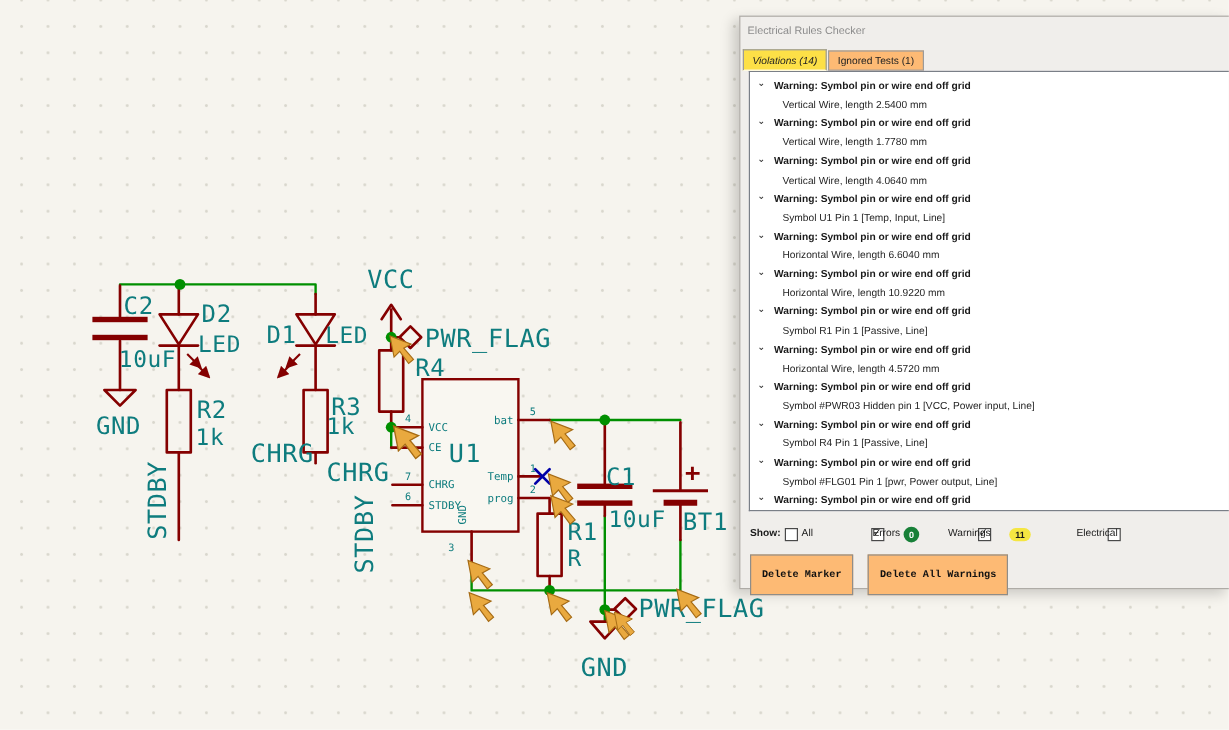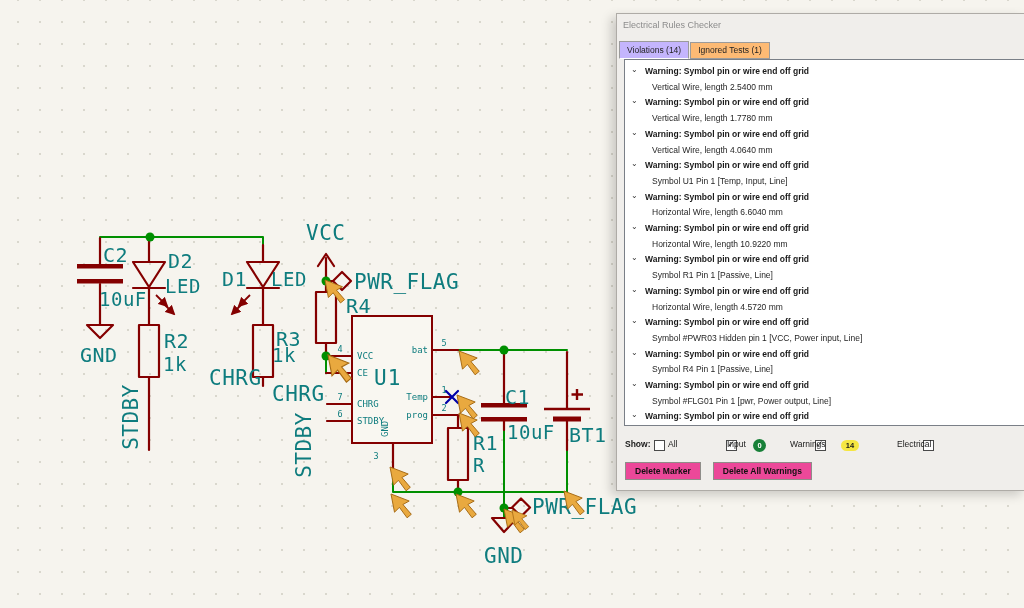--- a/index.html
+++ b/index.html
@@ -27,42 +27,42 @@
   
   .erc-dialog{
     position:absolute;left:616px;top:13px;width:408px;height:476px;
     background:#F0EEEB;border:1px solid #AEABA6;
     box-shadow:-5px 4px 10px rgba(0,0,0,0.18);
     font-family:"Liberation Sans", sans-serif;color:#1a1a1a;
   }
   .erc-title{position:absolute;left:6px;top:6px;font-size:9px;color:#8C8C8C;}
   .erc-tabs{position:absolute;left:2px;top:28px;height:17px;display:flex;align-items:flex-end;}
   .erc-tab{font-size:8.5px;padding:2px 7px 3px 7px;border:1px solid #9B9B9B;background:#fdba74;margin-right:1px;color:#222;}
-  .erc-tab.active{background:#c4b5fd;border-bottom:1px solid #FFFFFF;padding-top:3px;position:relative;z-index:2;}
+  .erc-tab.active{background:#fde047;border-bottom:1px solid #FFFFFF;padding-top:3px;position:relative;z-index:2;font-style:italic;}
   .erc-list{
     position:absolute;left:7px;top:45px;width:402px;height:367px;
     background:#FFFFFF;border:1px solid #7A7F87;border-right:none;
     overflow:hidden;padding-top:4px;box-sizing:border-box;
   }
   .erc-item{height:31.4px;}
   .erc-item-header{line-height:15.8px;font-size:8.5px;font-weight:bold;white-space:nowrap;}
   .chev{display:inline-block;width:9px;margin-left:6px;margin-right:5px;font-weight:normal;font-size:8px;color:#333;}
   .chev::before{content:"⌄";position:relative;top:-2px;}
   .erc-item-detail{line-height:15.6px;font-size:8.5px;margin-left:27px;font-weight:normal;color:#1f1f1f;white-space:nowrap;}
   .erc-showrow{position:absolute;left:0;top:425px;width:100%;height:14px;font-size:8.5px;}
   .erc-showrow > *{position:absolute;top:0;}
   .cb{width:9px;height:9px;border:1px solid #494949;background:#fff;display:inline-block;position:relative;}
   .cb.checked::after{content:"✓";position:absolute;left:0px;top:-2px;font-size:9px;color:#1a1a1a;}
   .badge-errors{width:13px;height:13px;border-radius:50%;background:#188038;color:#fff;
     font-size:7.5px;font-weight:bold;text-align:center;line-height:13px;}
   .badge-warnings{min-width:12px;height:11px;border-radius:6px;background:#F5E642;color:#1a1a1a;
     font-size:7.5px;font-weight:bold;text-align:center;line-height:11px;padding:0 3px;}
   .erc-buttons{position:absolute;left:8px;top:448px;display:flex;gap:12px;}
-  .erc-btn{height:18px;background:#ec4899;border:1px solid #8F8D89;font-size:8.5px;font-weight:bold;
-    color:#111;padding:0 9px;font-family:Liberation Sans, sans-serif;}
+  .erc-btn{height:34px;background:#fdba74;border:1px solid #8F8D89;font-size:8.5px;font-weight:bold;
+    color:#111;padding:0 9px;font-family:Liberation Mono, monospace;}
 </style>
 </head>
 <body>
 
 <div id="stage">
 
 <svg id="schematic" width="1024" height="608" viewBox="0 0 1024 608">
   <defs>
     <marker id="ah" viewBox="0 0 8 8" refX="6.5" refY="4" markerWidth="5.5" markerHeight="5.5" orient="auto">
       <path d="M0,0 L8,4 L0,8 Z" fill="#840000"></path>
@@ -298,25 +298,25 @@
       <div class="erc-item-header"><span class="chev"></span><span>Warning: Symbol pin or wire end off grid</span></div>
       <div class="erc-item-detail"></div>
     </div>
   </div>
 
   <div class="erc-showrow">
     <span style="left:8px;font-weight:bold;">Show:</span>
     <span class="cb" style="left:37px;top:1px;"></span>
     <span style="left:51px;">All</span>
     <span class="cb checked" style="left:96px;top:1px;"></span>
-    <span style="left:110px;">Input</span>
+    <span style="left:110px;">Errors</span>
     <span class="badge-errors" style="left:136px;top:0px;">0</span>
     <span class="cb checked" style="left:171px;top:1px;"></span>
     <span style="left:173px;">Warnings</span>
-    <span class="badge-warnings" style="left:224px;top:1px;">14</span>
+    <span class="badge-warnings" style="left:224px;top:1px;">11</span>
     <span class="cb" style="left:266px;top:1px;"></span>
     <span style="left:280px;">Electrical</span>
   </div>
 
   <div class="erc-buttons">
     <button class="erc-btn">Delete Marker</button>
     <button class="erc-btn">Delete All Warnings</button>
   </div>
 </div>
 

